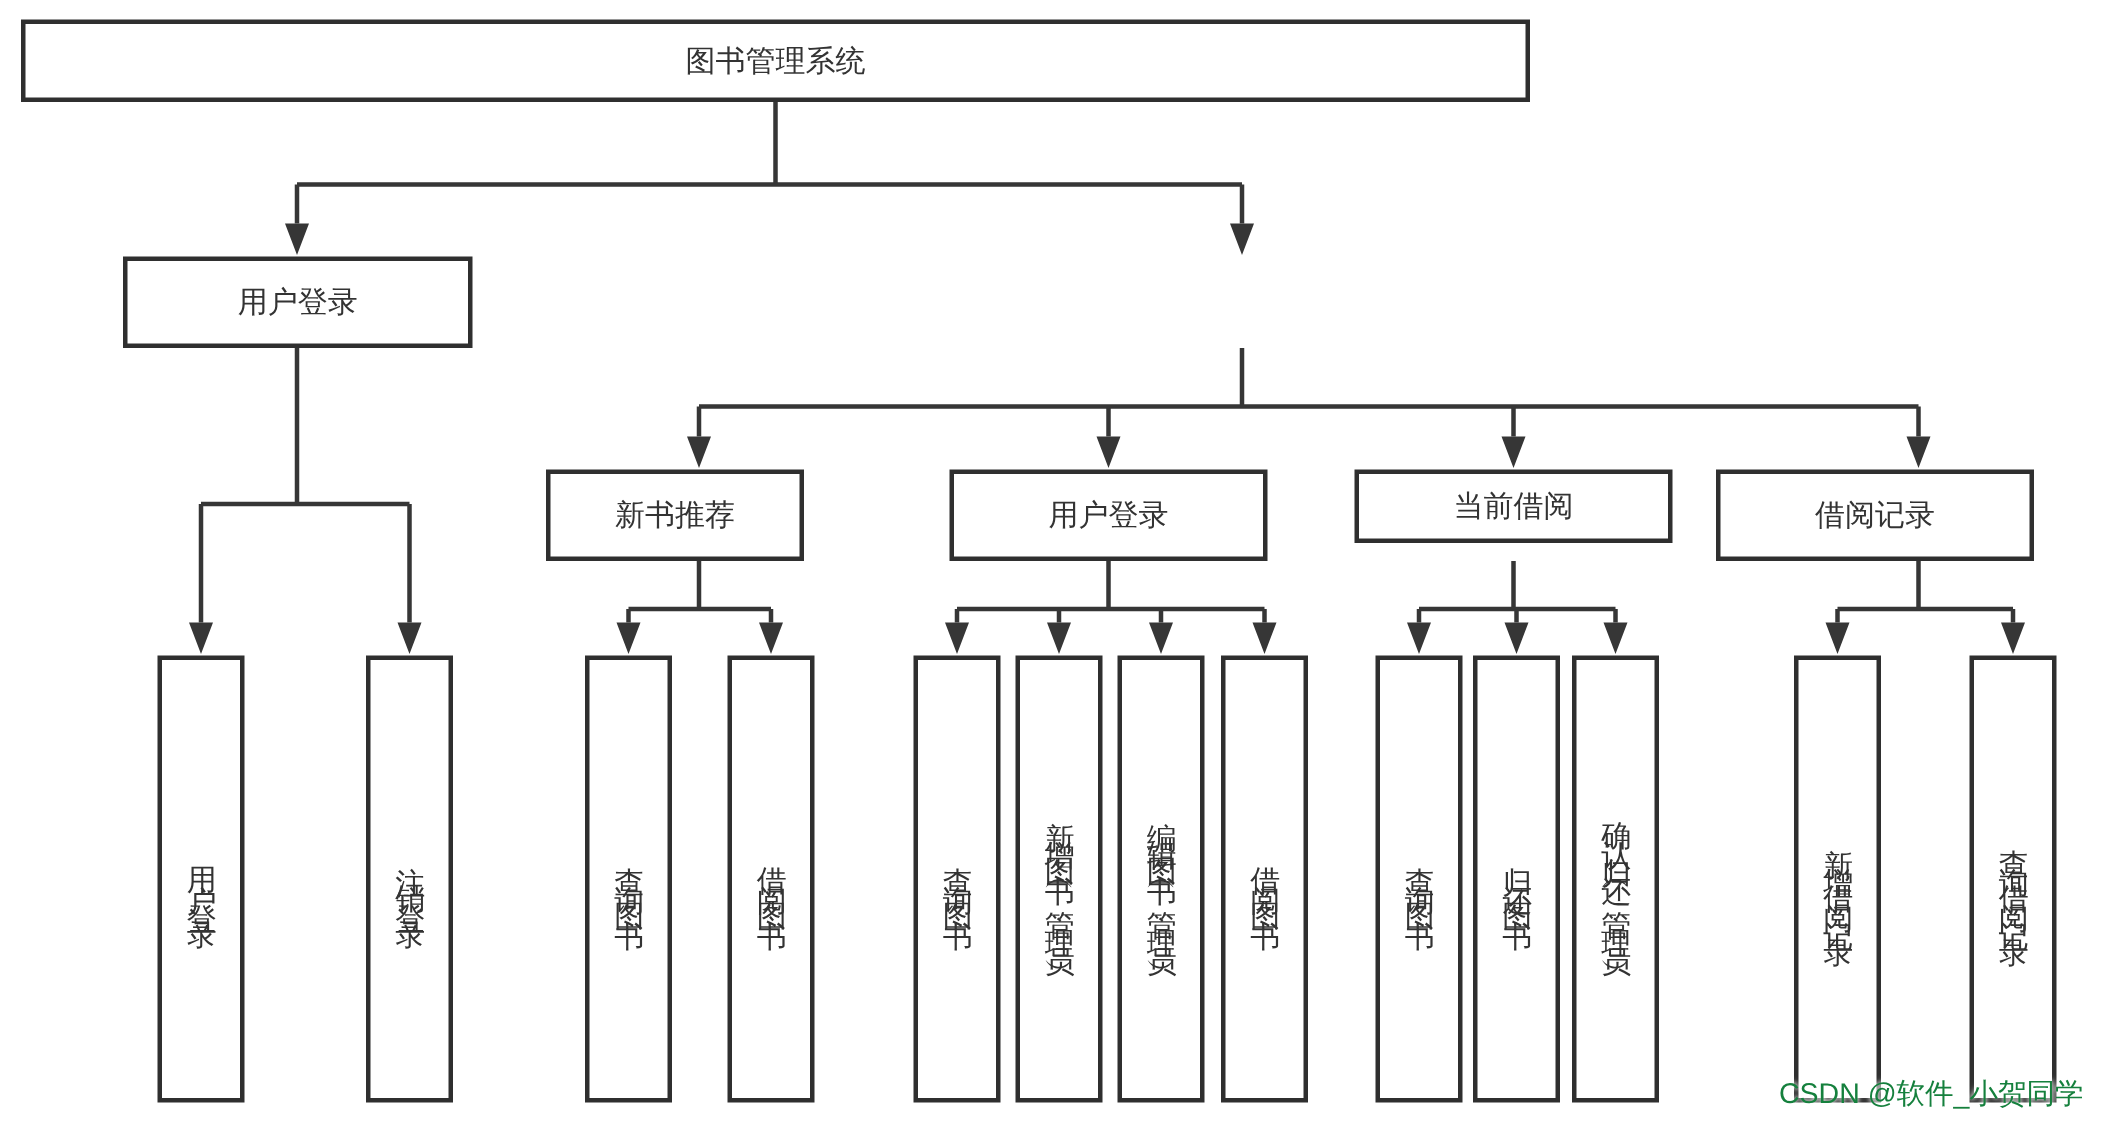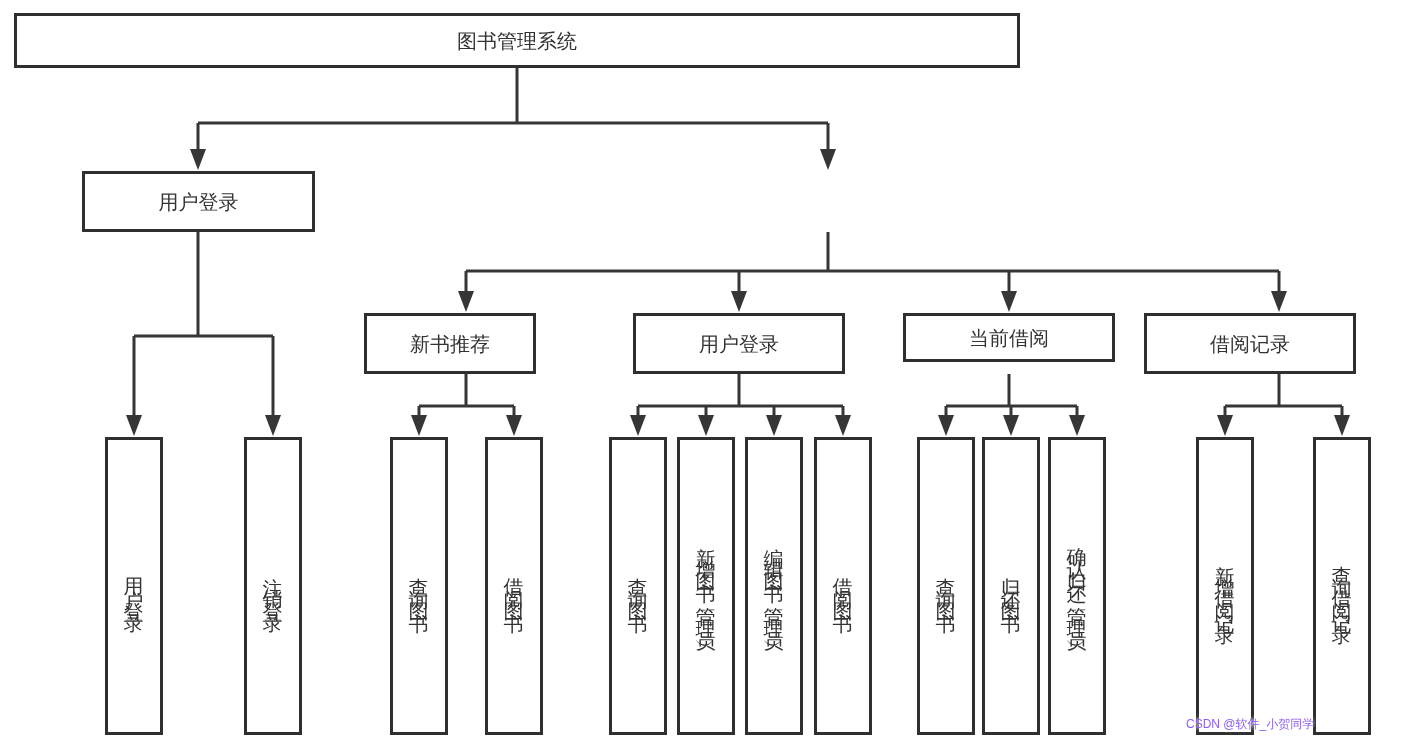--- a/index.html
+++ b/index.html
@@ -42,22 +42,22 @@
   }
   .leaf .lbl {
     writing-mode: vertical-rl;
     letter-spacing: 12px;
     white-space: normal;
   }
   .watermark {
     position: absolute;
     left: 1186px;
     top: 716px;
-    font-size: 12px;
-    color: #8b5cf6;
+    font-size: 19px;
+    color: #15803d;
     white-space: nowrap;
     z-index: 5;
     text-shadow: 0 0 3px #ffffff, 0 0 5px #ffffff;
   }
 </style>
 </head>
 <body>
 
 <div class="canvas">
 

